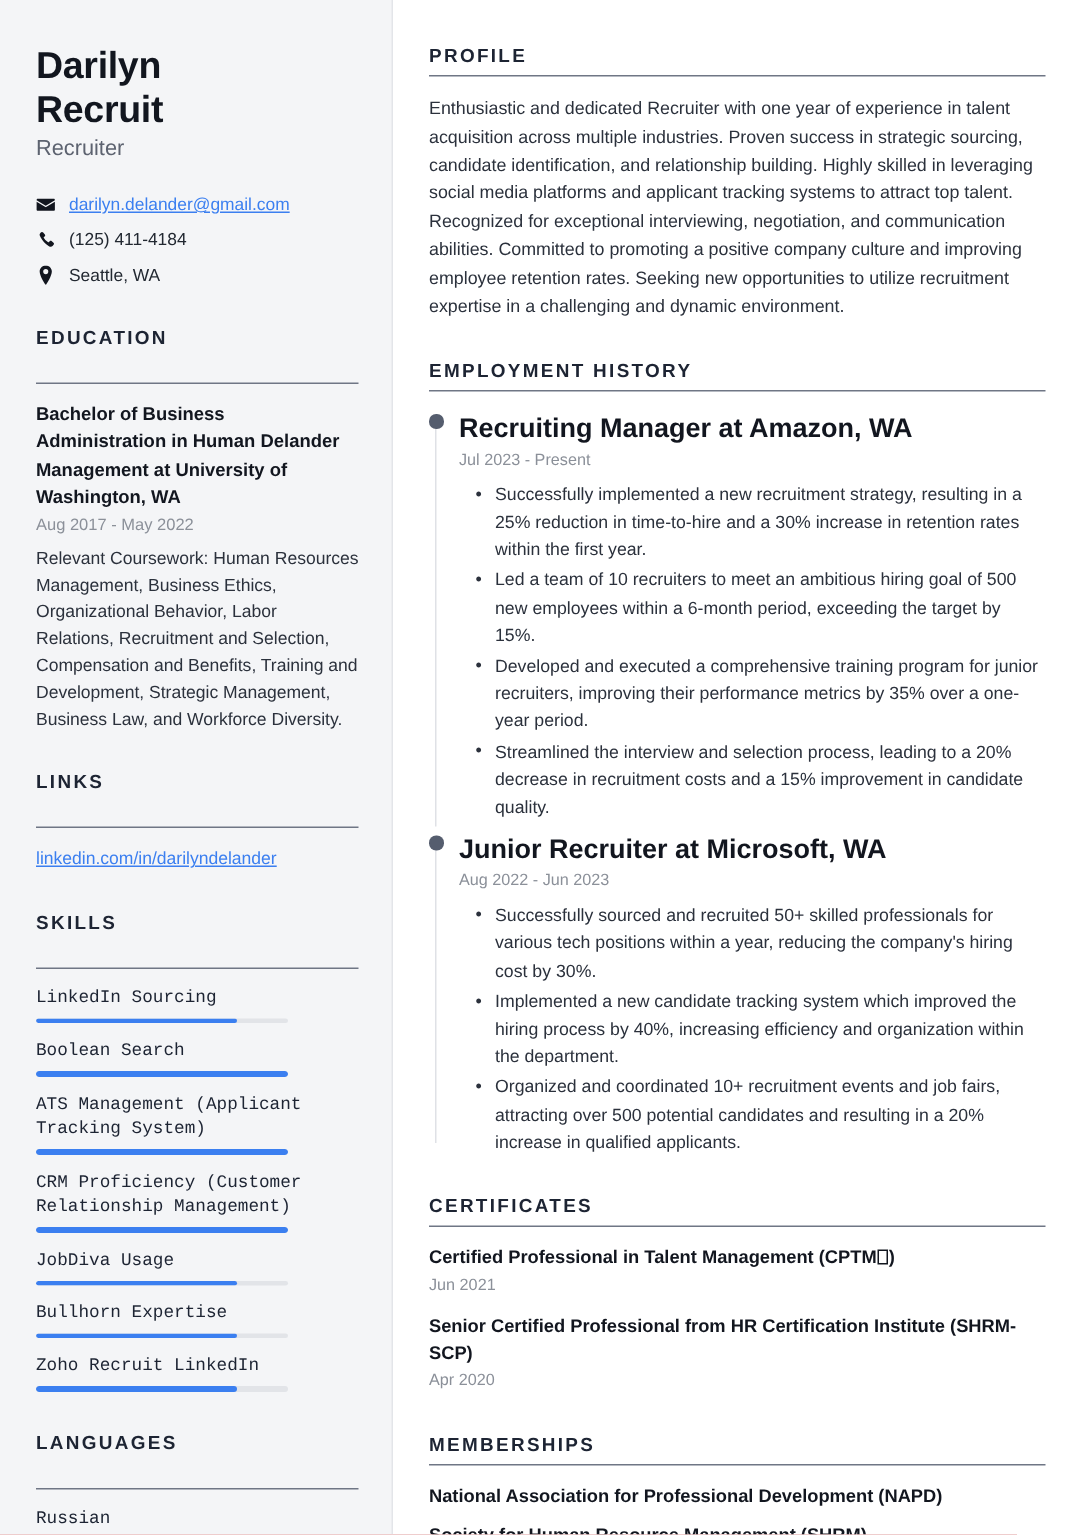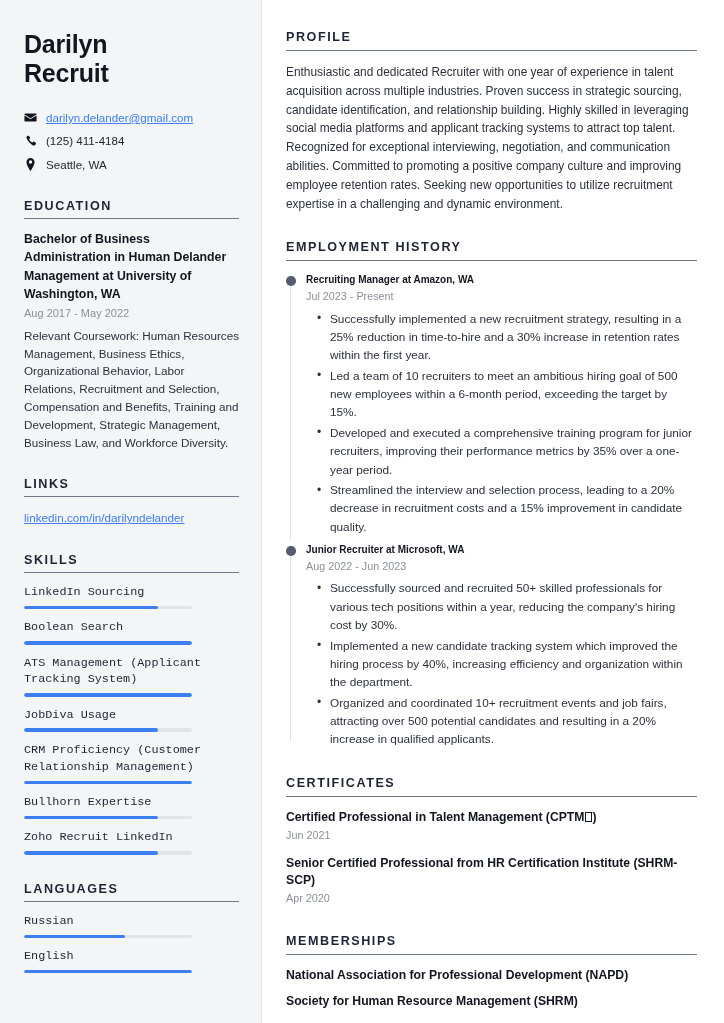--- a/index.html
+++ b/index.html
@@ -76,21 +76,21 @@
     word-break: break-all;
   }
 
   
   .side-heading {
     font-size: 12.6px;
     font-weight: bold;
     letter-spacing: 1.55px;
     color: #1d2433;
     text-transform: uppercase;
-    padding-bottom: 5px;
+    padding-bottom: 23px;
     border-bottom: 1.4px solid #6f7685;
     margin-bottom: 11px;
   }
 
   .side-section { margin-top: 26px; }
   .side-section.languages-section { margin-top: 27px; }
 
   .edu-title {
     font-size: 12.3px;
     font-weight: bold;
@@ -200,21 +200,21 @@
     left: 0;
     top: 3px;
     width: 9.5px;
     height: 9.5px;
     border-radius: 50%;
     background: #555d6e;
     z-index: 2;
   }
 
   .job-role {
-    font-size: 10px;
+    font-size: 18px;
     font-weight: bold;
     color: #12161f;
     line-height: 1.35;
   }
 
   .job-date {
     font-size: 10.8px;
     color: #8b9099;
     margin-top: 2px;
     line-height: 1.45;
@@ -286,20 +286,21 @@
 
 <div class="resume">
 
   <aside class="sidebar">
 
     <div class="name-block">
       <div class="name">
         <div>Darilyn</div>
         <div>Recruit</div>
       </div>
+      <div class="job-title">Recruiter</div>
     </div>
 
     <div class="contact-list">
 
       <div class="contact-row">
         <span class="contact-icon">
           <svg width="13" height="13" viewBox="0 0 16 16" fill="currentColor" aria-hidden="true">
             <path d="M1.5 3h13c.55 0 1 .45 1 1v.3L8 8.9.5 4.3V4c0-.55.45-1 1-1zM.5 5.5l7.24 4.43c.16.1.36.1.52 0L15.5 5.5V12c0 .55-.45 1-1 1h-13c-.55 0-1-.45-1-1V5.5z"></path>
           </svg>
         </span>
@@ -360,30 +361,30 @@
       </div>
 
       <div class="bar-item">
         <div class="bar-label">ATS Management (Applicant Tracking System)</div>
         <div class="bar-track">
           <div class="bar-fill" style="width: 100%;"></div>
         </div>
       </div>
 
       <div class="bar-item">
+        <div class="bar-label">CRM Proficiency (Customer Relationship Management)</div>
+        <div class="bar-track">
+          <div class="bar-fill" style="width: 100%;"></div>
+        </div>
+      </div>
+
+      <div class="bar-item">
         <div class="bar-label">JobDiva Usage</div>
         <div class="bar-track">
           <div class="bar-fill" style="width: 80%;"></div>
-        </div>
-      </div>
-
-      <div class="bar-item">
-        <div class="bar-label">CRM Proficiency (Customer Relationship Management)</div>
-        <div class="bar-track">
-          <div class="bar-fill" style="width: 100%;"></div>
         </div>
       </div>
 
       <div class="bar-item">
         <div class="bar-label">Bullhorn Expertise</div>
         <div class="bar-track">
           <div class="bar-fill" style="width: 80%;"></div>
         </div>
       </div>
 

